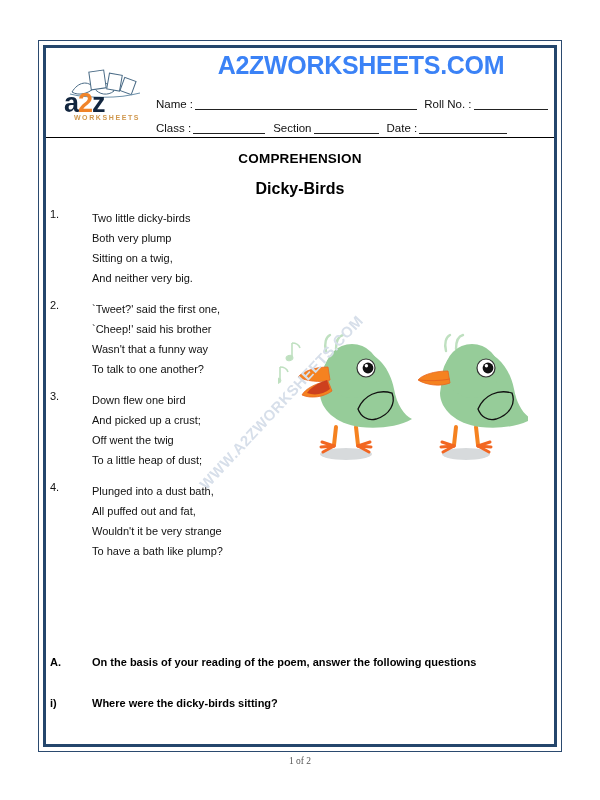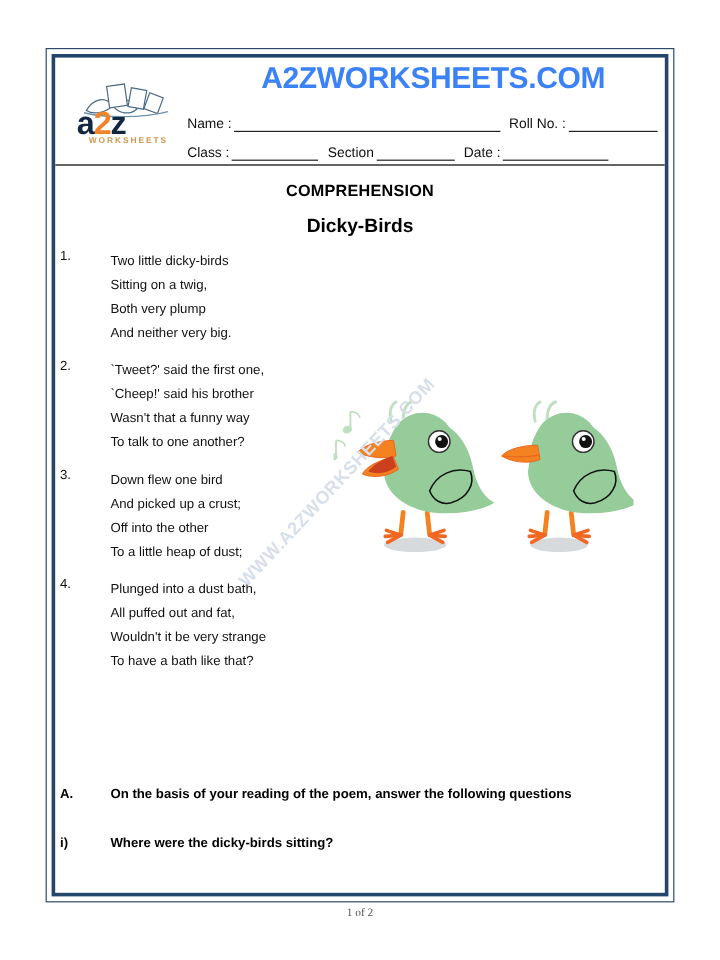--- a/index.html
+++ b/index.html
@@ -388,53 +388,53 @@
           <path d="M200 86 C206 72, 220 66, 234 70 C238 80, 232 92, 218 96 C210 98, 203 94, 200 86 Z" fill="#96cc99" stroke="#111111" stroke-width="1.3"></path>
         </g>
       </svg>
 
       <div class="poem">
 
         <div class="stanza">
           <div class="stanza-num">1.</div>
           <div class="stanza-lines">
             <div class="poem-line">Two little dicky-birds</div>
+            <div class="poem-line">Both very plump</div>
             <div class="poem-line">Sitting on a twig,</div>
-            <div class="poem-line">Both very plump</div>
             <div class="poem-line">And neither very big.</div>
           </div>
         </div>
 
         <div class="stanza">
           <div class="stanza-num">2.</div>
           <div class="stanza-lines">
             <div class="poem-line">`Tweet?' said the first one,</div>
             <div class="poem-line">`Cheep!' said his brother</div>
             <div class="poem-line">Wasn't that a funny way</div>
             <div class="poem-line">To talk to one another?</div>
           </div>
         </div>
 
         <div class="stanza">
           <div class="stanza-num">3.</div>
           <div class="stanza-lines">
             <div class="poem-line">Down flew one bird</div>
             <div class="poem-line">And picked up a crust;</div>
-            <div class="poem-line">Off into the other</div>
+            <div class="poem-line">Off went the twig</div>
             <div class="poem-line">To a little heap of dust;</div>
           </div>
         </div>
 
         <div class="stanza">
           <div class="stanza-num">4.</div>
           <div class="stanza-lines">
             <div class="poem-line">Plunged into a dust bath,</div>
             <div class="poem-line">All puffed out and fat,</div>
             <div class="poem-line">Wouldn't it be very strange</div>
-            <div class="poem-line">To have a bath like that?</div>
+            <div class="poem-line">To have a bath like plump?</div>
           </div>
         </div>
 
       </div>
 
       <div class="questions">
 
         <div class="q-row" style="margin-bottom:21px">
           <span class="q-marker">A.</span>
           <div class="q-text">On the basis of your reading of the poem, answer the following questions</div>

